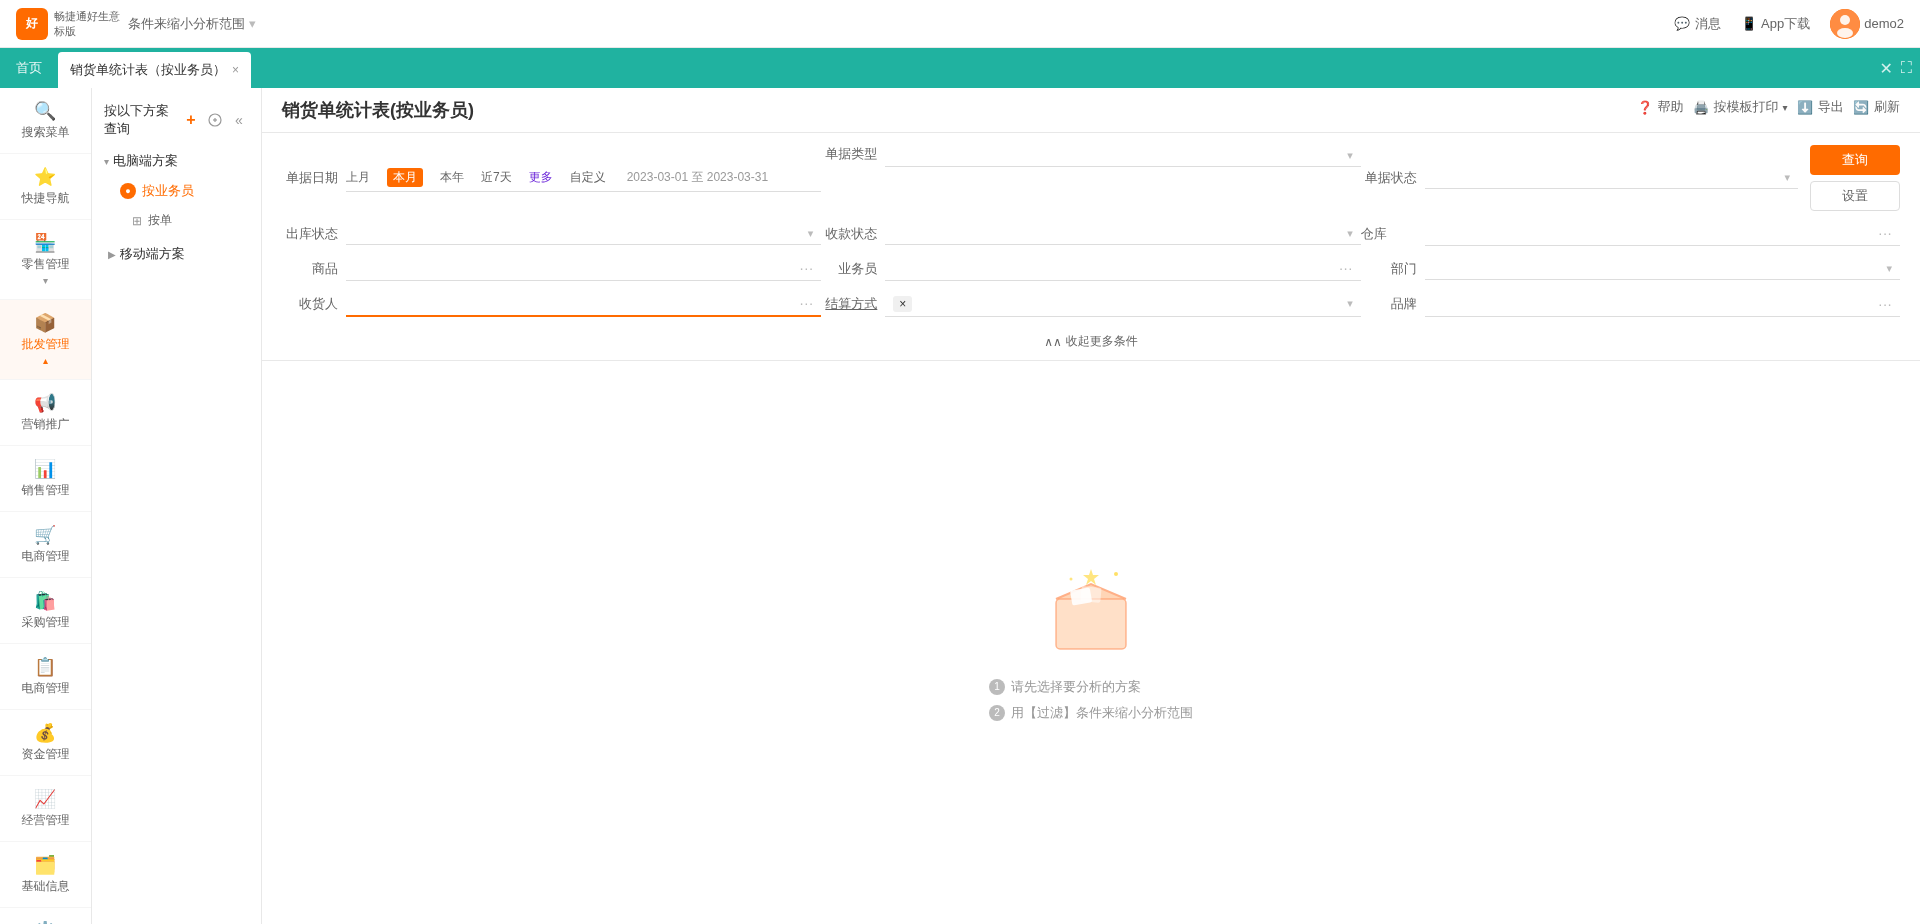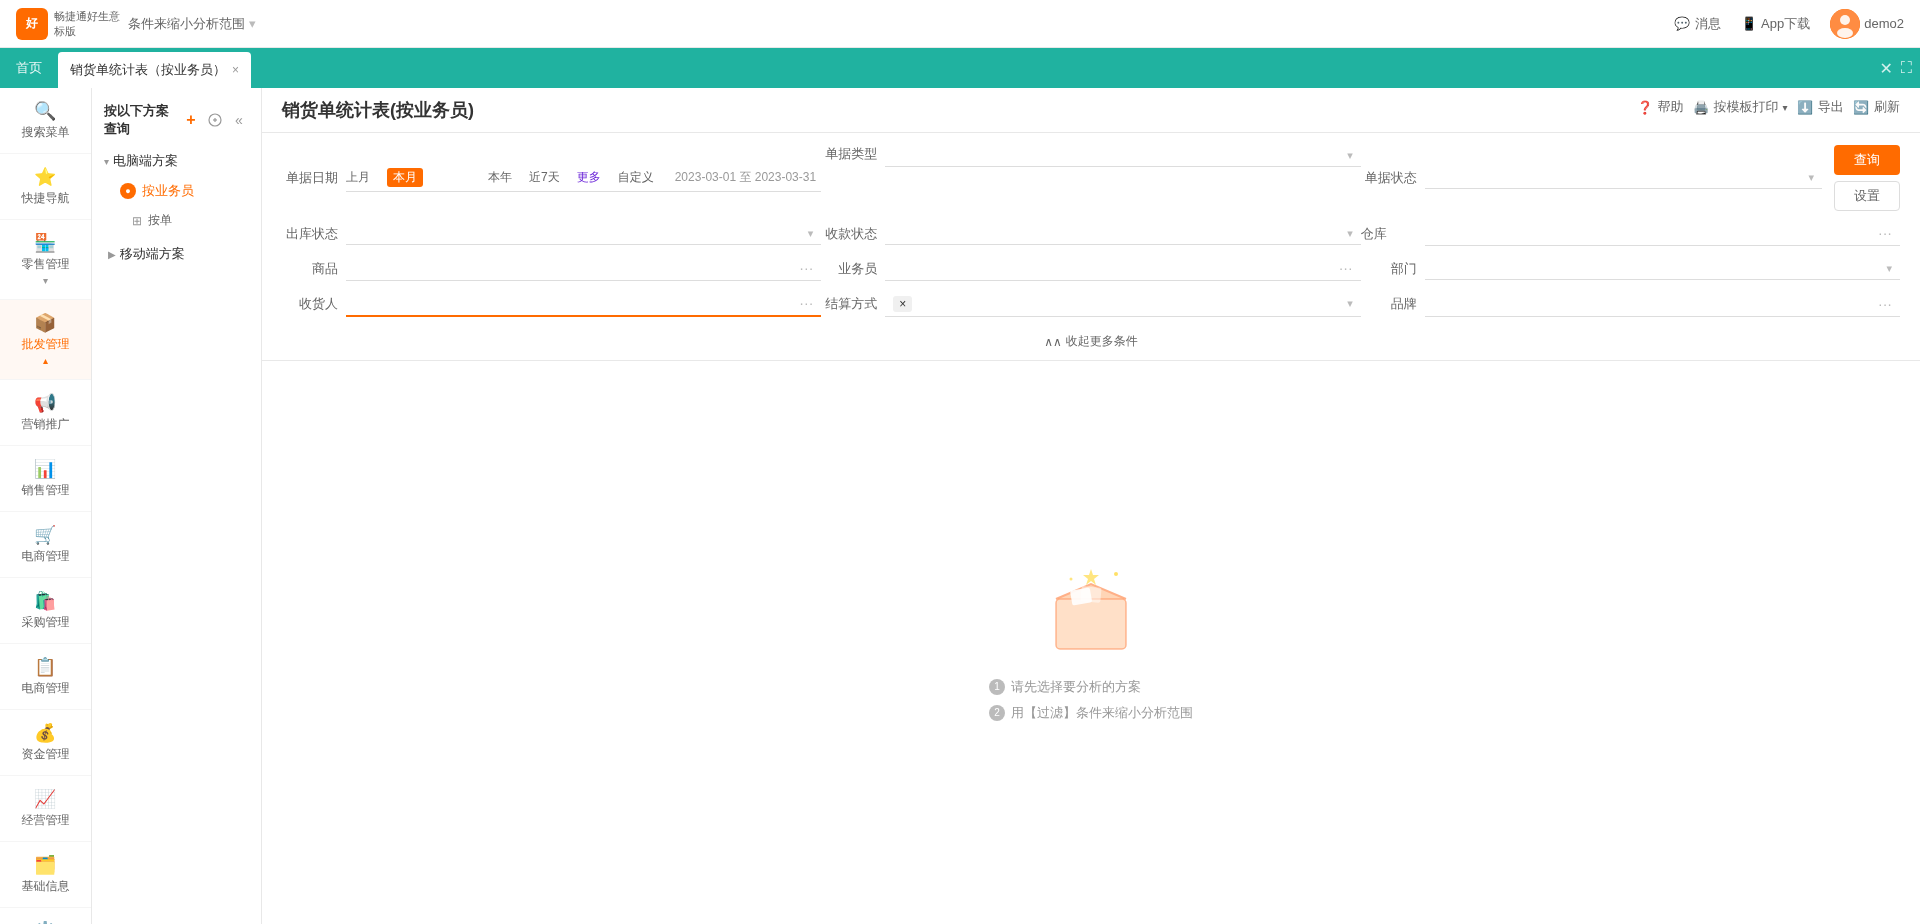--- a/index.html
+++ b/index.html
@@ -32,37 +32,37 @@
     .sidebar-item { padding: 12px 4px; text-align: center; cursor: pointer; color: #666; font-size: 12px; border-bottom: 1px solid #f5f5f5; }
     .sidebar-item.active { color: #ff6b00; background: #fff8f3; }
     .sidebar-icon { font-size: 18px; margin-bottom: 2px; }
 
     
     .content-area { flex: 1; display: flex; overflow: hidden; }
 
     
     .scheme-panel { width: 170px; background: #fff; border-right: 1px solid #e8e8e8; padding: 8px 0; overflow-y: auto; }
     .scheme-panel-header { display: flex; align-items: center; justify-content: space-between; padding: 6px 12px; font-size: 13px; color: #333; }
-    .scheme-panel-title { font-weight: 700; }
+    .scheme-panel-title { font-weight: 400; }
     .scheme-panel-actions { display: flex; gap: 4px; align-items: center; }
     .scheme-action-btn { color: #999; cursor: pointer; font-size: 14px; display: flex; align-items: center; justify-content: center; width: 20px; height: 20px; }
     .scheme-group { margin: 2px 0; }
     .scheme-group-header { display: flex; align-items: center; gap: 4px; padding: 6px 12px; cursor: pointer; color: #333; font-size: 13px; }
     .scheme-group-arrow { font-size: 10px; color: #999; }
     .scheme-item { display: flex; align-items: center; gap: 6px; padding: 6px 12px 6px 28px; cursor: pointer; font-size: 13px; color: #333; }
     .scheme-item.active { color: #ff6b00; }
     .scheme-item-icon { width: 16px; height: 16px; border-radius: 50%; background: #ff6b00; display: flex; align-items: center; justify-content: center; color: #fff; font-size: 9px; }
     .scheme-sub-item { display: flex; align-items: center; gap: 6px; padding: 6px 12px 6px 40px; cursor: pointer; font-size: 12px; color: #666; }
     .scheme-group2 { margin: 4px 0; }
     .scheme-group2-header { display: flex; align-items: center; gap: 4px; padding: 6px 12px 6px 16px; cursor: pointer; color: #333; font-size: 13px; }
 
     
     .right-content { flex: 1; display: flex; flex-direction: column; background: #f5f6f8; overflow: hidden; }
     .header-action-btn { display: flex; align-items: center; gap: 4px; color: #666; cursor: pointer; font-size: 13px; }
-    .btn-primary { background: #ff6b00; color: #fff; border: none; padding: 6px 20px; border-radius: 4px; cursor: pointer; font-size: 13px; }
+    .btn-primary { background: #ff6b00; color: #fff; border: none; padding: 6px 32px; border-radius: 4px; cursor: pointer; font-size: 13px; }
     .btn-secondary { background: #fff; color: #666; border: 1px solid #ddd; padding: 5px 14px; border-radius: 4px; cursor: pointer; font-size: 13px; }
     .collapse-btn { display: flex; align-items: center; justify-content: center; color: #666; cursor: pointer; font-size: 12px; gap: 4px; margin: 8px 0 0; }
 
     
     .main-content { flex: 1; display: flex; flex-direction: column; align-items: center; justify-content: center; background: #fff; margin: 0; }
     .empty-state { display: flex; flex-direction: column; align-items: center; gap: 12px; }
     .empty-tips { color: #999; font-size: 13px; line-height: 2; }
     .empty-tip-item { display: flex; align-items: center; gap: 6px; }
     .tip-num { width: 16px; height: 16px; border-radius: 50%; background: #ccc; color: #fff; font-size: 10px; display: flex; align-items: center; justify-content: center; }
   </style>
@@ -247,21 +247,21 @@
 
       <div style="background:#fff;padding:12px 20px 0;border-bottom:1px solid #e8e8e8;">
 
         <div style="display:grid;grid-template-columns:1fr 1fr 1fr;margin-bottom:10px;">
 
           <div style="display:flex;align-items:center;">
             <span style="color:#666;font-size:13px;min-width:56px;text-align:right;margin-right:8px;">单据日期</span>
             <div style="border-bottom:1px solid #ddd;padding:4px 0;display:flex;align-items:center;gap:17px;flex:1;">
               <span style="color:#666;font-size:12px;cursor:pointer;">上月</span>
               <span style="background:#ff6b00;color:#fff;border-radius:3px;padding:1px 6px;font-size:12px;cursor:pointer;">本月</span>
-              <span style="color:#666;font-size:12px;cursor:pointer;margin-left:48px;">本年</span>
+              <span style="color:#666;font-size:12px;cursor:pointer;">本年</span>
               <span style="color:#666;font-size:12px;cursor:pointer;">近7天</span>
               <span style="color:#6d28d9;font-size:12px;cursor:pointer;">更多</span>
               <span style="color:#666;font-size:12px;cursor:pointer;">自定义</span>
               <span style="color:#999;font-size:12px;margin-left:4px;">2023-03-01 至 2023-03-31</span>
             </div>
           </div>
 
           <div style="display:flex;align-items:flex-start;">
             <span style="color:#666;font-size:13px;min-width:56px;text-align:right;margin-right:8px;">单据类型</span>
             <div style="border-bottom:1px solid #ddd;padding:4px 8px;display:flex;align-items:center;flex:1;position:relative;cursor:pointer;">
@@ -333,21 +333,21 @@
 
         <div style="display:grid;grid-template-columns:1fr 1fr 1fr;">
           <div style="display:flex;align-items:center;">
             <span style="color:#666;font-size:13px;min-width:56px;text-align:right;margin-right:8px;">收货人</span>
             <div style="border-bottom:2px solid #ff6b00;padding:4px 8px;display:flex;align-items:center;flex:1;position:relative;cursor:pointer;">
               <span style="flex:1;"></span>
               <span style="color:#bbb;font-size:14px;">···</span>
             </div>
           </div>
           <div style="display:flex;align-items:center;">
-            <span style="color:#666;font-size:13px;min-width:56px;text-align:right;margin-right:8px;">结算方式</span>
+            <span style="color:#666;font-size:13px;min-width:56px;text-align:right;margin-right:8px;text-decoration:underline;">结算方式</span>
             <div style="border-bottom:1px solid #ddd;padding:4px 8px;display:flex;align-items:center;flex:1;position:relative;cursor:pointer;">
               <div style="display:inline-flex;align-items:center;gap:4px;background:#f0f0f0;border-radius:3px;padding:1px 6px;">
                 <span style="font-size:12px;">×</span>
               </div>
               <span style="flex:1;"></span>
               <span style="color:#bbb;font-size:11px;">▾</span>
             </div>
           </div>
           <div style="display:flex;align-items:center;">
             <span style="color:#666;font-size:13px;min-width:56px;text-align:right;margin-right:8px;">品牌</span>

